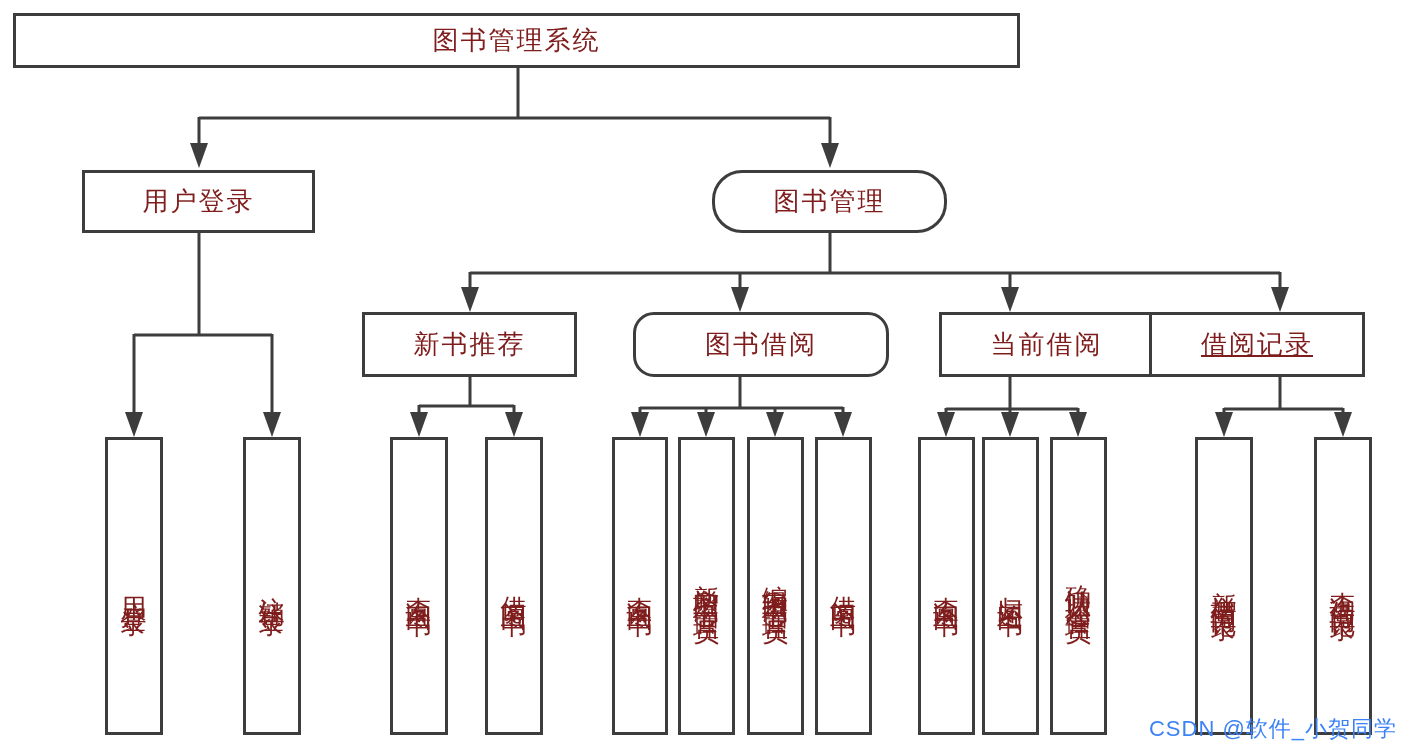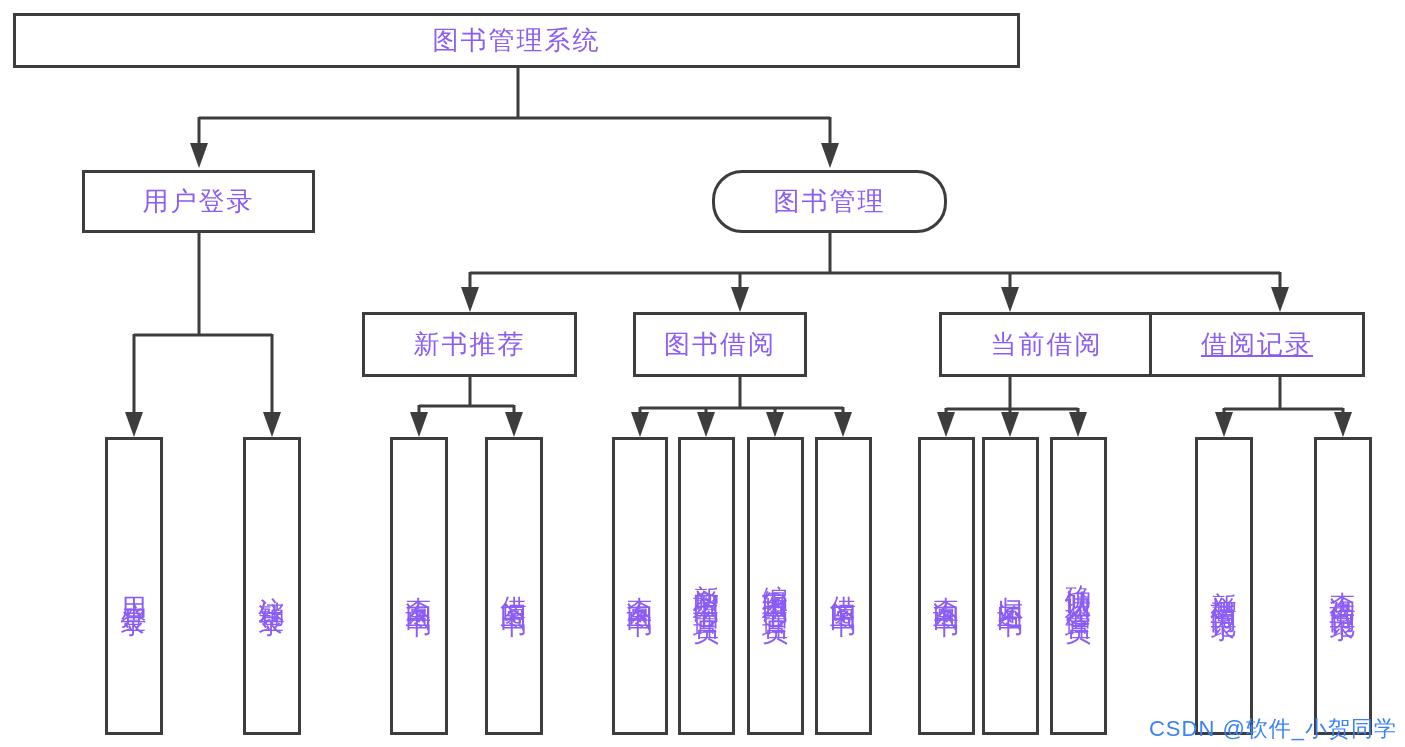--- a/index.html
+++ b/index.html
@@ -13,21 +13,21 @@
   }
   .connectors{position:absolute;left:0;top:0;width:1405px;height:747px;}
   .box{
     position:absolute;
     box-sizing:border-box;
     border:3px solid #3d3d3d;
     background:#ffffff;
     display:flex;align-items:center;justify-content:center;
     font-size:26px;
     letter-spacing:2px;
-    color:#8b5cf6;
+    color:#7f1d1d;
     z-index:2;
   }
   .vbox{letter-spacing:0;}
   .vtext{
     writing-mode:vertical-rl;
     text-orientation:mixed;
     letter-spacing:5px;
     font-size:26px;
     line-height:1;
     white-space:nowrap;
@@ -93,21 +93,21 @@
   <div class="box" style="left:82px;top:170px;width:233px;height:63px;">
     <span>用户登录</span>
   </div>
   <div class="box" style="left:712px;top:170px;width:235px;height:63px;border-radius:30px;">
     <span>图书管理</span>
   </div>
 
   <div class="box" style="left:362px;top:312px;width:215px;height:65px;align-items:center;">
     <span>新书推荐</span>
   </div>
-  <div class="box" style="left:633px;top:312px;width:174px;height:65px;">
+  <div class="box" style="left:633px;top:312px;width:256px;height:65px;border-radius:21px;">
     <span>图书借阅</span>
   </div>
   <div class="box" style="left:939px;top:312px;width:215px;height:65px;">
     <span>当前借阅</span>
   </div>
   <div class="box" style="left:1149px;top:312px;width:216px;height:65px;text-decoration:underline;">
     <span>借阅记录</span>
   </div>
 
   <div class="box vbox" style="left:105px;top:437px;width:58px;height:298px;">

